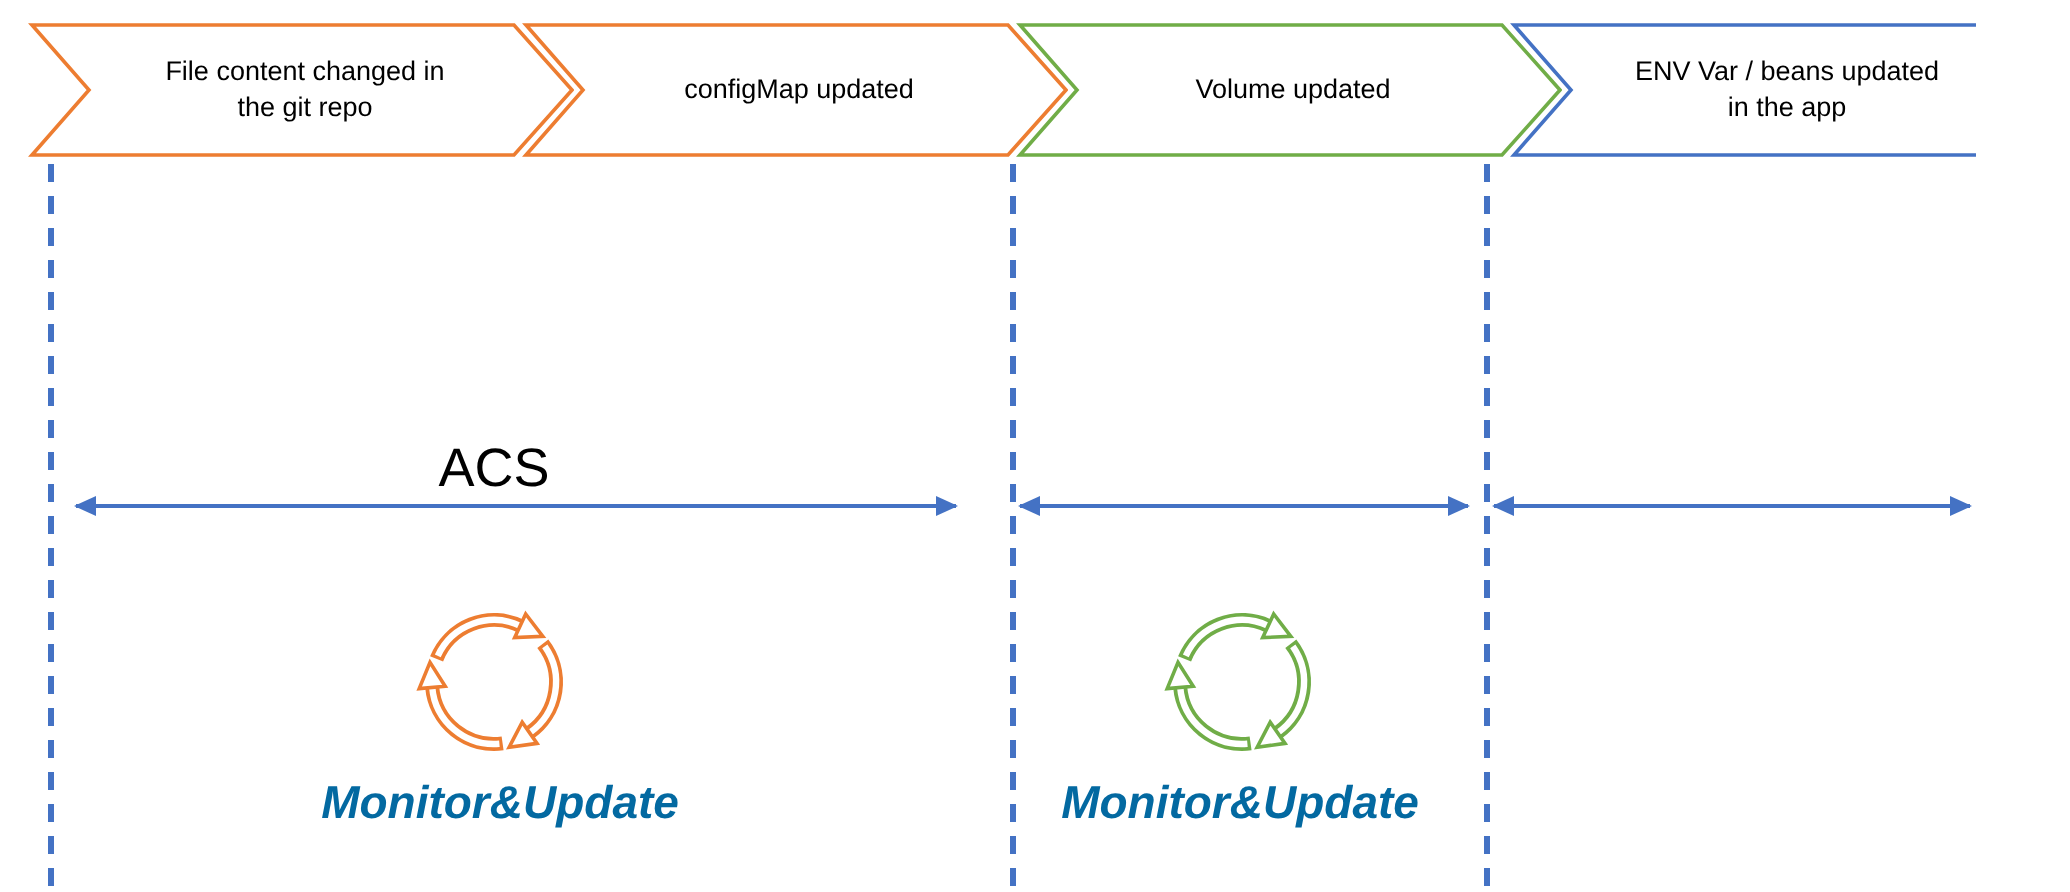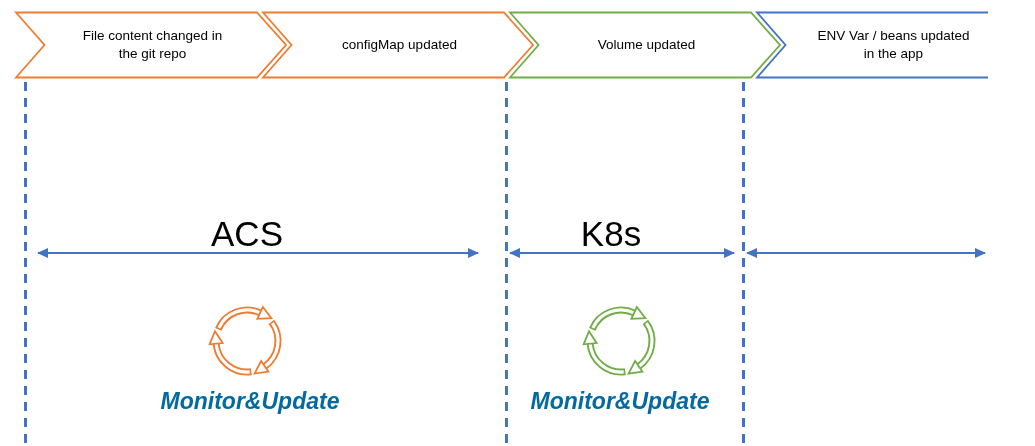--- a/index.html
+++ b/index.html
@@ -89,21 +89,21 @@
     border-bottom: 5px solid transparent;
     border-left: 11px solid currentColor;
   }
 
   
   .lane-label {
     position: absolute;
     top: 219px;
     width: 200px;
     text-align: center;
-    font-size: 35px;
+    font-size: 27px;
     line-height: 30px;
     color: #000000;
   }
 
   
   .cycle {
     position: absolute;
     width: 100px;
     height: 100px;
   }
@@ -172,21 +172,20 @@
     </svg>
     <div class="chevron-label">Volume updated</div>
   </div>
 
   <div class="vline" style="left: 23.5px; color: rgb(68, 114, 196);"></div>
   <div class="vline" style="left: 504.5px; color: rgb(68, 114, 196);"></div>
   <div class="vline" style="left: 741.5px; color: rgb(68, 114, 196);"></div>
   <div class="vline" style="left: 991.5px; color: rgb(68, 114, 196);"></div>
 
   <div class="lane-label" style="left:147px">ACS</div>
-  <div class="lane-label" style="left:511px">K8s</div>
 
   <div class="harrow" style="left: 38px; width: 440px; color: rgb(68, 114, 196);"></div>
   <div class="harrow" style="left: 510px; width: 224px; color: rgb(68, 114, 196);"></div>
   <div class="harrow" style="left: 747px; width: 238px; color: rgb(68, 114, 196);"></div>
 
   <svg class="cycle" style="left: 197px; top: 291px; color: rgb(237, 125, 49);" viewBox="-50 -50 100 100">
     <path class="arc-outer" d="M -28.7 -11.6 A 31 31 0 0 1 13.1 -28.1"></path>
     <path class="arc-inner" d="M -28.1 -13.1 A 31 31 0 0 1 13.1 -28.1"></path>
     <polygon class="head" points="15.85,-34.0 24.4,-22.8 10.35,-22.2"></polygon>
     <path class="arc-outer" d="M 24.4 -19.1 A 31 31 0 0 1 17.8 25.4"></path>

